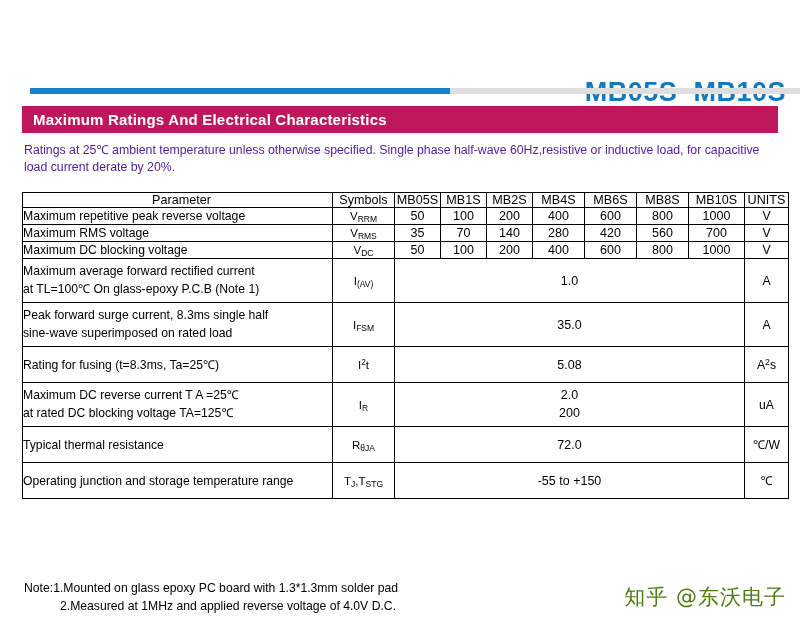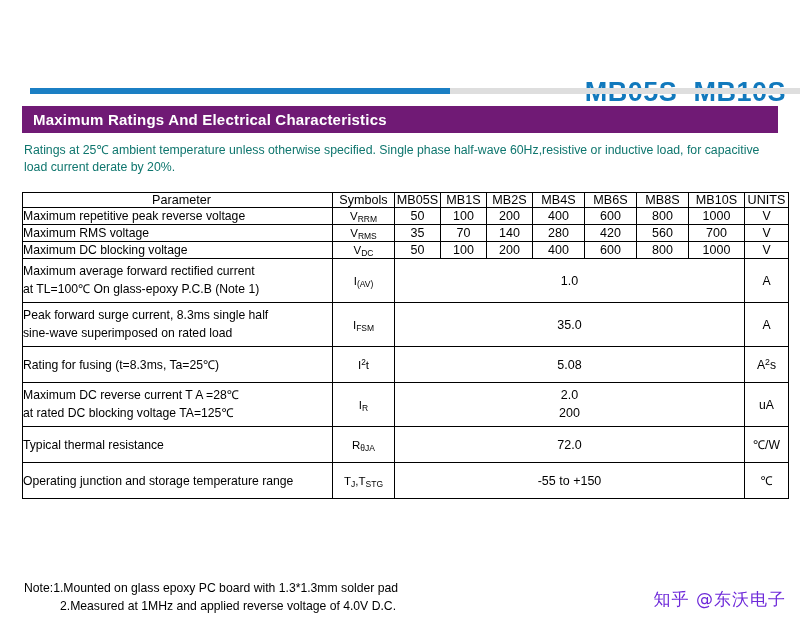--- a/index.html
+++ b/index.html
@@ -82,41 +82,41 @@
     background: #1b7fc4;
   }
 
   
   .section-bar {
     position: absolute;
     left: 22px;
     top: 106px;
     width: 756px;
     height: 27px;
-    background: #701a75;
+    background: #be185d;
     display: flex;
     align-items: center;
   }
   .section-bar span {
     color: #ffffff;
     font-size: 15px;
     font-weight: bold;
     padding-left: 11px;
     letter-spacing: 0.2px;
   }
 
   
   .intro {
     position: absolute;
     left: 24px;
     top: 142px;
     width: 756px;
     font-size: 12.3px;
     line-height: 1.38;
-    color: #0f766e;
+    color: #4c1d95;
   }
 
   
   table.spec {
     position: absolute;
     left: 22px;
     top: 192px;
     width: 756px;
     border-collapse: collapse;
     table-layout: fixed;
@@ -191,22 +191,22 @@
     line-height: 1.5;
   }
   .notes .n2 { padding-left: 36px; display: block; }
 
   
   .watermark {
     position: absolute;
     right: 14px;
     bottom: 14px;
     font-family: "DejaVu Sans", sans-serif;
-    font-size: 17px;
-    color: #6d28d9;
+    font-size: 21px;
+    color: #4d7c0f;
     letter-spacing: 1px;
     white-space: nowrap;
     margin-left: 44px;
   }
 </style>
 </head>
 <body>
 
 <div class="header">
 
@@ -315,21 +315,21 @@
     <tr class="mid">
       <td class="cell-param">Rating for fusing (t=8.3ms, Ta=25℃)</td>
       <td class="cell-sym"><span>I</span><sup>2</sup><span>t</span></td>
       <td class="cell-val" colspan="7">5.08</td>
       <td class="cell-units"><span>A</span><sup>2</sup><span>s</span></td>
     </tr>
 
 
     <tr class="tall">
       <td class="cell-param two-line">
-        <span>Maximum DC reverse current    T A =28℃</span><br>
+        <span>Maximum DC reverse current    T A =25℃</span><br>
         <span>at rated DC blocking voltage     TA=125℃</span>
       </td>
       <td class="cell-sym"><span>I</span><sub>R</sub></td>
       <td class="cell-val two-line" colspan="7">
         <span>2.0</span><br>
         <span>200</span>
       </td>
       <td class="cell-units">uA</td>
     </tr>
 

